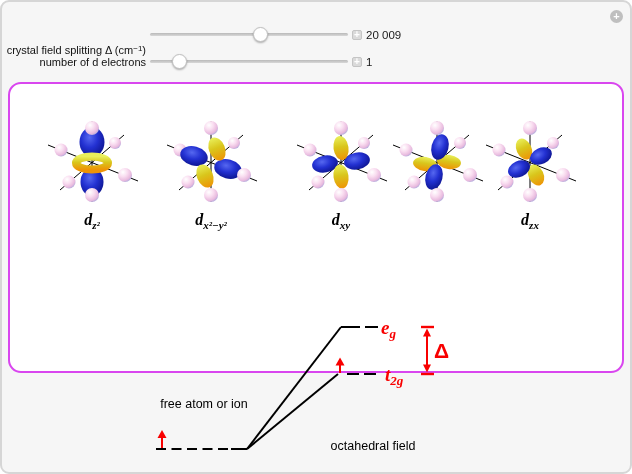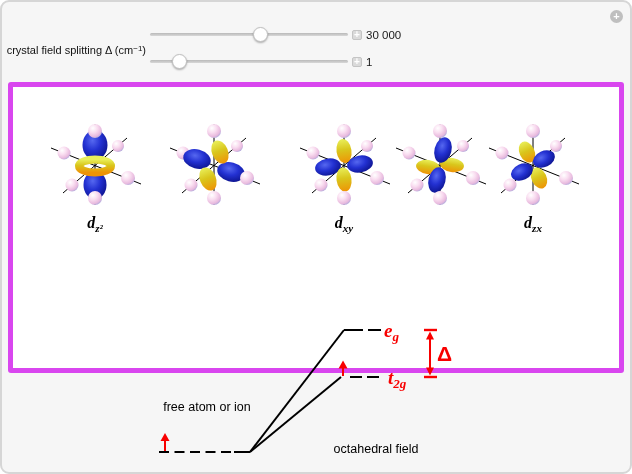--- a/index.html
+++ b/index.html
@@ -20,21 +20,21 @@
        border:1px solid #c0c0c0;border-radius:50%;box-sizing:border-box;
        box-shadow:0 1px 2px rgba(0,0,0,.3);cursor:pointer;}
   .plusbtn{position:absolute;left:350px;width:10px;height:10px;background:#dadada;
        border:1px solid #c4c4c4;border-radius:2px;box-sizing:border-box;color:#ffffff;
        font-size:10px;line-height:8px;text-align:center;font-weight:bold;cursor:pointer;}
   .row1-plus{top:28px;} .row2-plus{top:55px;}
   .val{position:absolute;left:364px;font-size:11.5px;color:#1a1a1a;}
   .row1-val{top:27px;} .row2-val{top:54px;}
   
   .panel{position:absolute;left:6px;top:80px;width:616px;height:291px;background:#ffffff;
-       border:5px solid #d946ef;border-radius:3px;box-sizing:border-box;}
+       border:2px solid #d946ef;border-radius:13px;box-sizing:border-box;}
   .orb-block{position:absolute;top:33px;width:110px;text-align:center;}
   .orb-label{font-family:"Liberation Serif",serif;font-style:italic;font-weight:bold;
        font-size:16px;color:#000;margin-top:0px;}
   .orb-label sub{font-size:11px;}
   .diagram{position:absolute;left:94px;top:218px;}
   .cap{font-family:"Liberation Sans",sans-serif;font-size:12.5px;fill:#000;}
   .lvl{font-family:"Liberation Serif",serif;font-style:italic;font-weight:bold;
        font-size:19px;fill:#f80000;}
   .lvl .sub{font-size:13px;}
   .delta{font-family:"Liberation Sans",sans-serif;font-weight:bold;font-size:21px;fill:#f80000;}
@@ -44,22 +44,23 @@
 
 <div class="app">
 
   <div class="corner-plus">+</div>
 
   <div class="ctl-label row1-label"><span>crystal field splitting Δ (cm</span><span class="sup">−1</span><span>)</span></div>
   <div class="track row1-track">
     <div class="thumb" style="left: calc(55.8% - 7.5px);"></div>
   </div>
   <div class="plusbtn row1-plus">+</div>
-  <div class="val row1-val">30 000</div>
-
+  <div class="val row1-val">20 009</div>
+
+  <div class="ctl-label row2-label"><span>number of d electrons</span></div>
   <div class="track row2-track">
     <div class="thumb" style="left: calc(14.7% - 7.5px);"></div>
   </div>
   <div class="plusbtn row2-plus">+</div>
   <div class="val row2-val">1</div>
 
   <div class="panel">
 
     <svg width="0" height="0" style="position:absolute">
       <defs>
@@ -125,20 +126,21 @@
           <ellipse cx="6" cy="-13" rx="8" ry="12" transform="rotate(-22 6 -13)" fill="url(#gY)"></ellipse>
           <ellipse cx="-6" cy="14" rx="8" ry="12" transform="rotate(-22 -6 14)" fill="url(#gY)"></ellipse>
         </g>
         <g>
           <circle cx="0" cy="-34" r="7" fill="url(#gS)"></circle>
             <circle cx="0" cy="33" r="7" fill="url(#gS)"></circle>
           <circle cx="33" cy="13" r="7" fill="url(#gS)"></circle>
             <circle cx="-23" cy="20" r="6.5" fill="url(#gS)"></circle>
         </g>
       </svg>
+      <div class="orb-label"><span>d</span><sub>x²−y²</sub></div>
     </div>
 
     <div class="orb-block" style="left:276px">
       <svg width="110" height="90" viewBox="-55 -45 110 90">
         <g stroke="#000" stroke-width="1">
           <line x1="0" y1="-41" x2="0" y2="40"></line>
             <line x1="-44" y1="-17" x2="46" y2="19"></line>
           <line x1="32" y1="-27" x2="-32" y2="28"></line>
         </g>
         <g>

